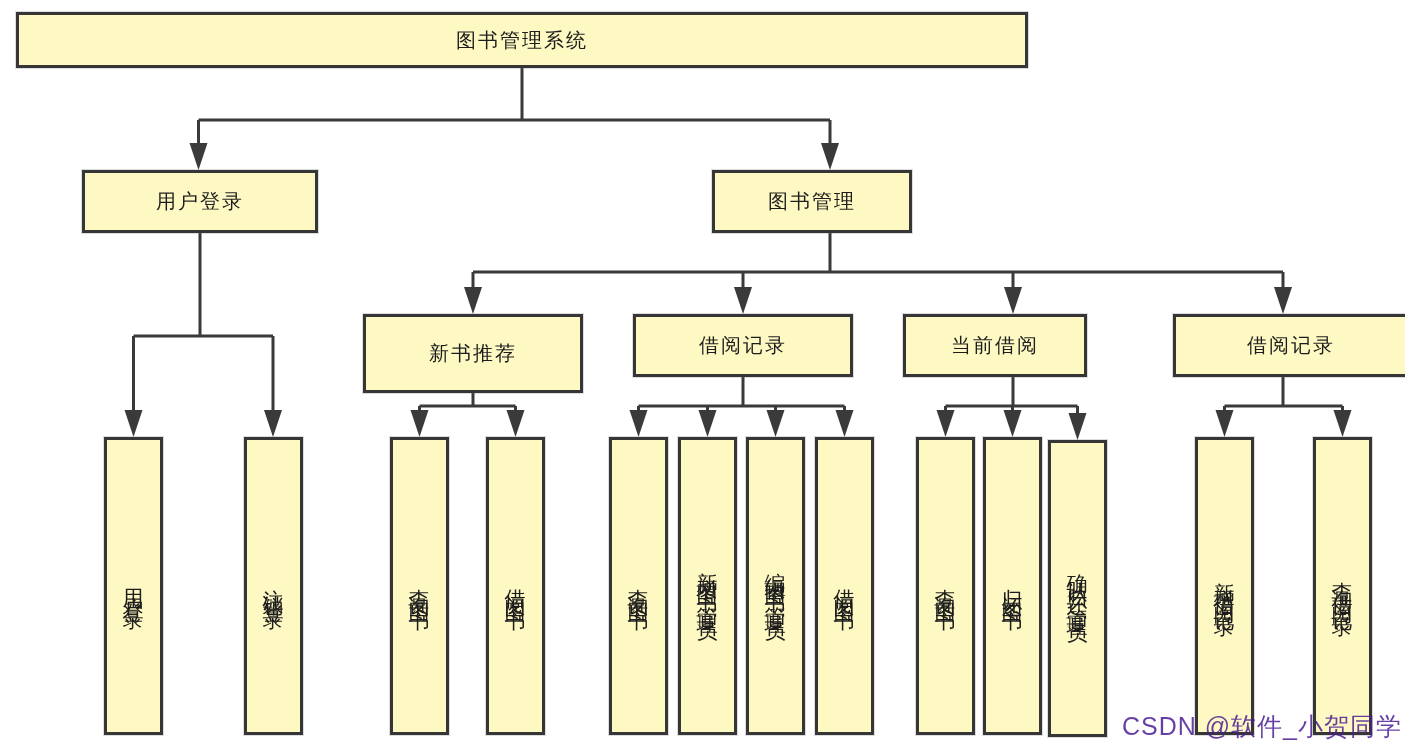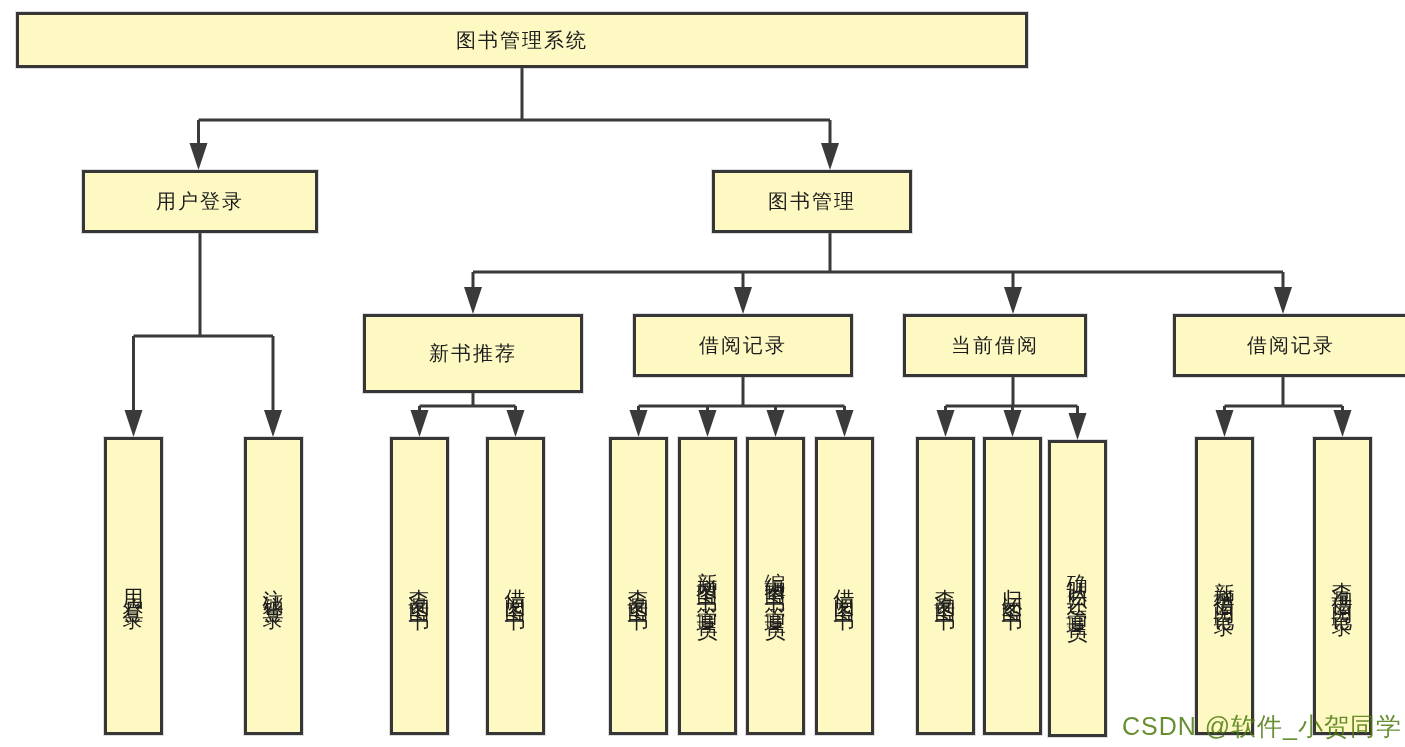--- a/index.html
+++ b/index.html
@@ -73,21 +73,21 @@
   .n-br-add        { left: 1195px;top: 437px; height: 298px; }
   .n-br-query      { left: 1313px;top: 437px; height: 298px; }
 
   .watermark {
     position: absolute;
     right: 3px;
     top: 710px;
     z-index: 10;
     font-size: 25px;
     letter-spacing: 1px;
-    color: #4d7c0f;
+    color: #4c1d95;
     opacity: 0.85;
     white-space: nowrap;
   }
 </style>
 </head>
 <body>
 
 <div class="canvas">
 
   <svg class="connectors" viewBox="0 0 1405 747" xmlns="http://www.w3.org/2000/svg">

